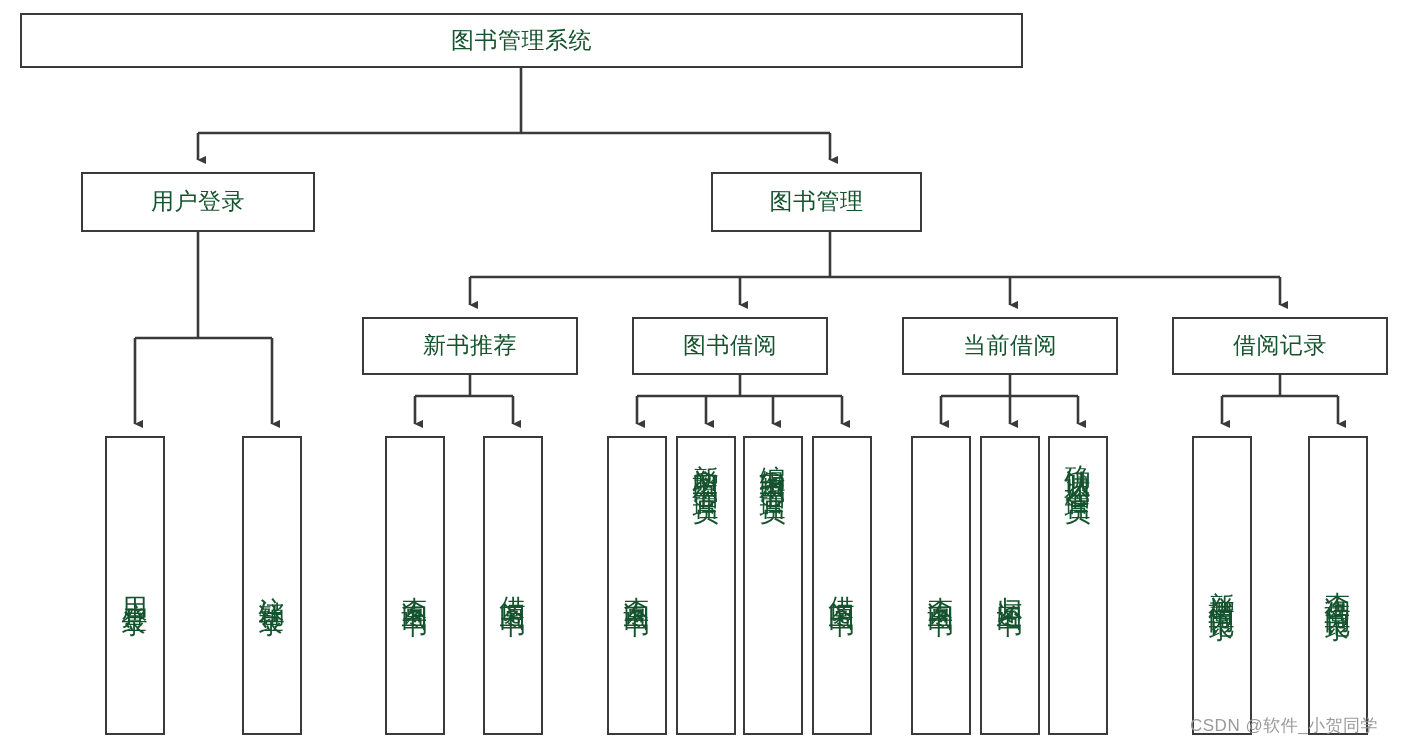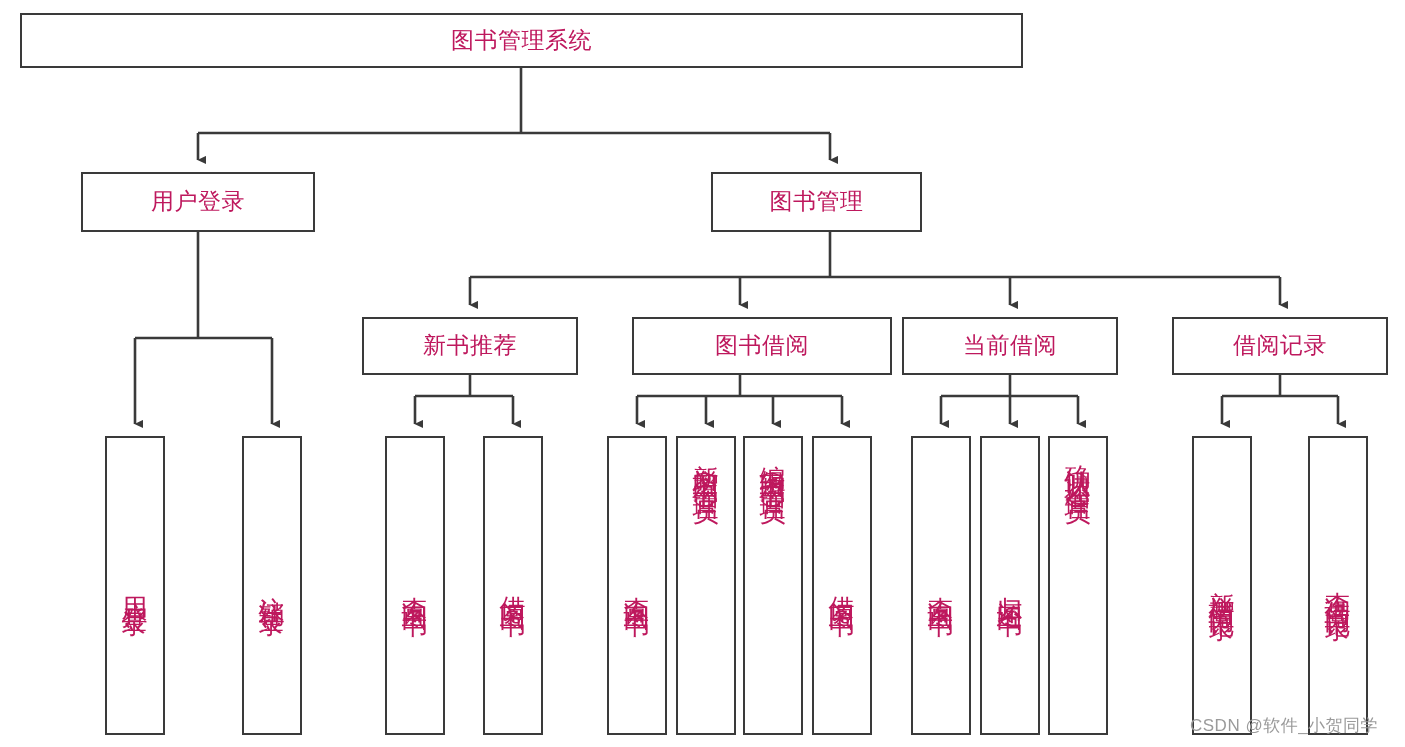--- a/index.html
+++ b/index.html
@@ -32,21 +32,21 @@
     background: #ffffff;
     border: 2px solid #3a3a3a;
     display: flex;
     align-items: center;
     justify-content: center;
     z-index: 2;
   }
   .node-label {
     display: block;
     text-align: center;
-    color: #be185d;
+    color: #14532d;
     line-height: 1.18;
   }
   .node.horiz .node-label {
     font-size: 23px;
     letter-spacing: 0.5px;
   }
   .node.vert {
     align-items: center;
     justify-content: center;
   }
@@ -135,21 +135,21 @@
   <div class="node horiz" style="left:81px; top:172px; width:234px; height:60px;">
     <span class="node-label">用户登录</span>
   </div>
   <div class="node horiz" style="left:711px; top:172px; width:211px; height:60px;">
     <span class="node-label">图书管理</span>
   </div>
 
   <div class="node horiz" style="left:362px; top:317px; width:216px; height:58px;">
     <span class="node-label">新书推荐</span>
   </div>
-  <div class="node horiz" style="left:632px; top:317px; width:260px; height:58px;">
+  <div class="node horiz" style="left:632px; top:317px; width:196px; height:58px;">
     <span class="node-label">图书借阅</span>
   </div>
   <div class="node horiz" style="left:1172px; top:317px; width:216px; height:58px;">
     <span class="node-label">借阅记录</span>
   </div>
   <div class="node horiz" style="left:902px; top:317px; width:216px; height:58px;">
     <span class="node-label">当前借阅</span>
   </div>
 
   <div class="node vert" style="left:105px; top:436px; width:60px; height:299px;">

